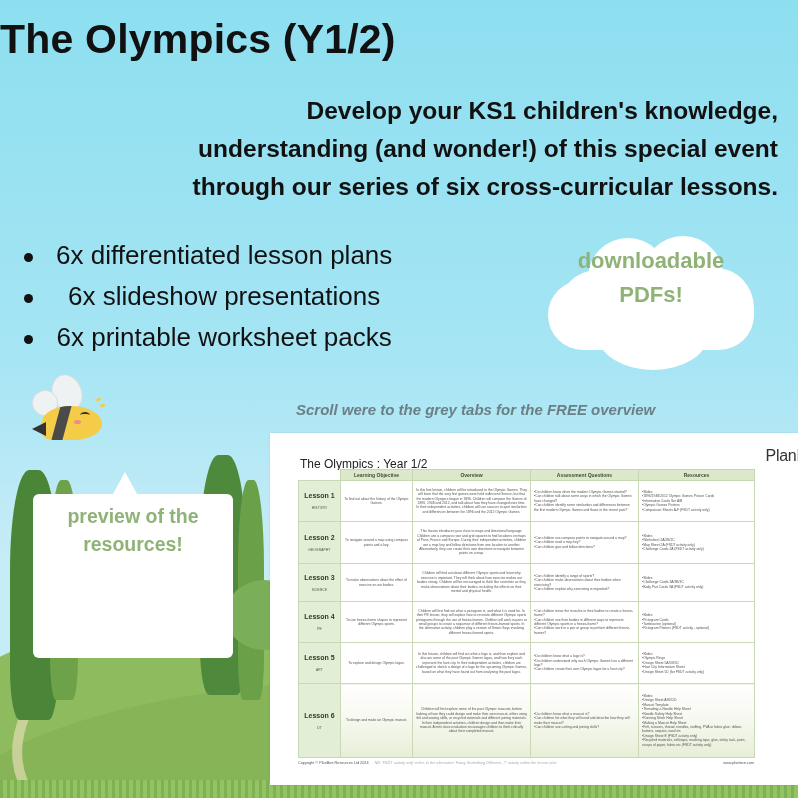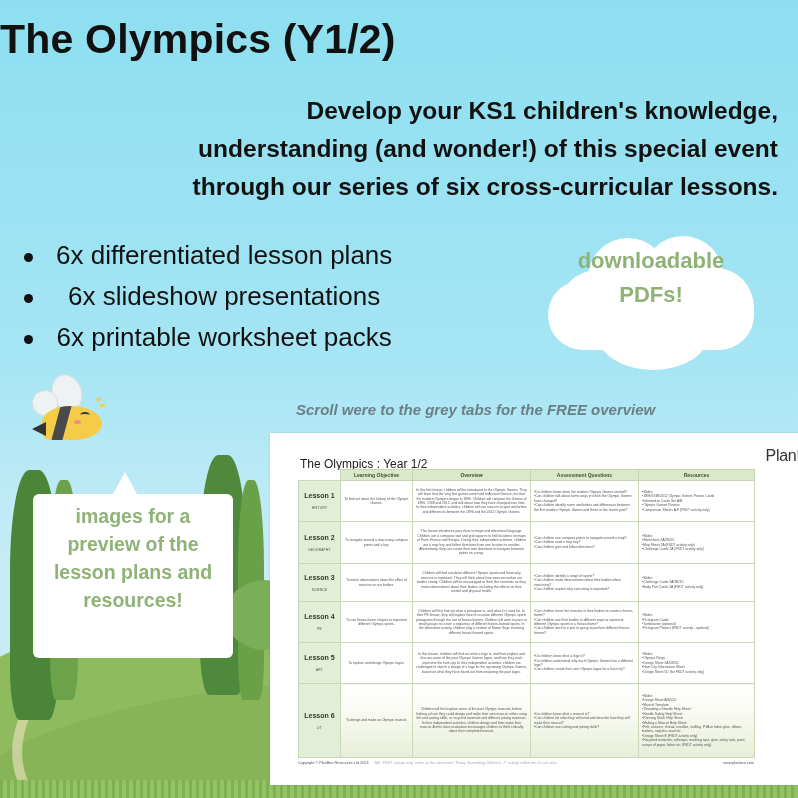--- a/index.html
+++ b/index.html
@@ -155,23 +155,21 @@
       <div class="stripe"></div>
     </div>
   <div class="stinger"></div>
   <div class="eye"></div>
   <div class="cheek"></div>
   <div class="ant" style="left:64px;top:18px;transform:rotate(-30deg);"></div>
   <div class="ant" style="left:68px;top:24px;transform:rotate(-10deg);"></div>
 </div>
 
 <div class="callout">
-  <div>images for a</div>
   <div>preview of the</div>
-  <div>lesson plans and</div>
   <div>resources!</div>
 </div>
 
 <div class="scroll-note">Scroll were to the grey tabs for the FREE overview</div>
 
 <div class="doc">
   <div class="doc-title">The Olympics : Year 1/2</div>
   <div class="planbee">
     <span>PlanBee</span>
     <span class="bee-mini"></span>

